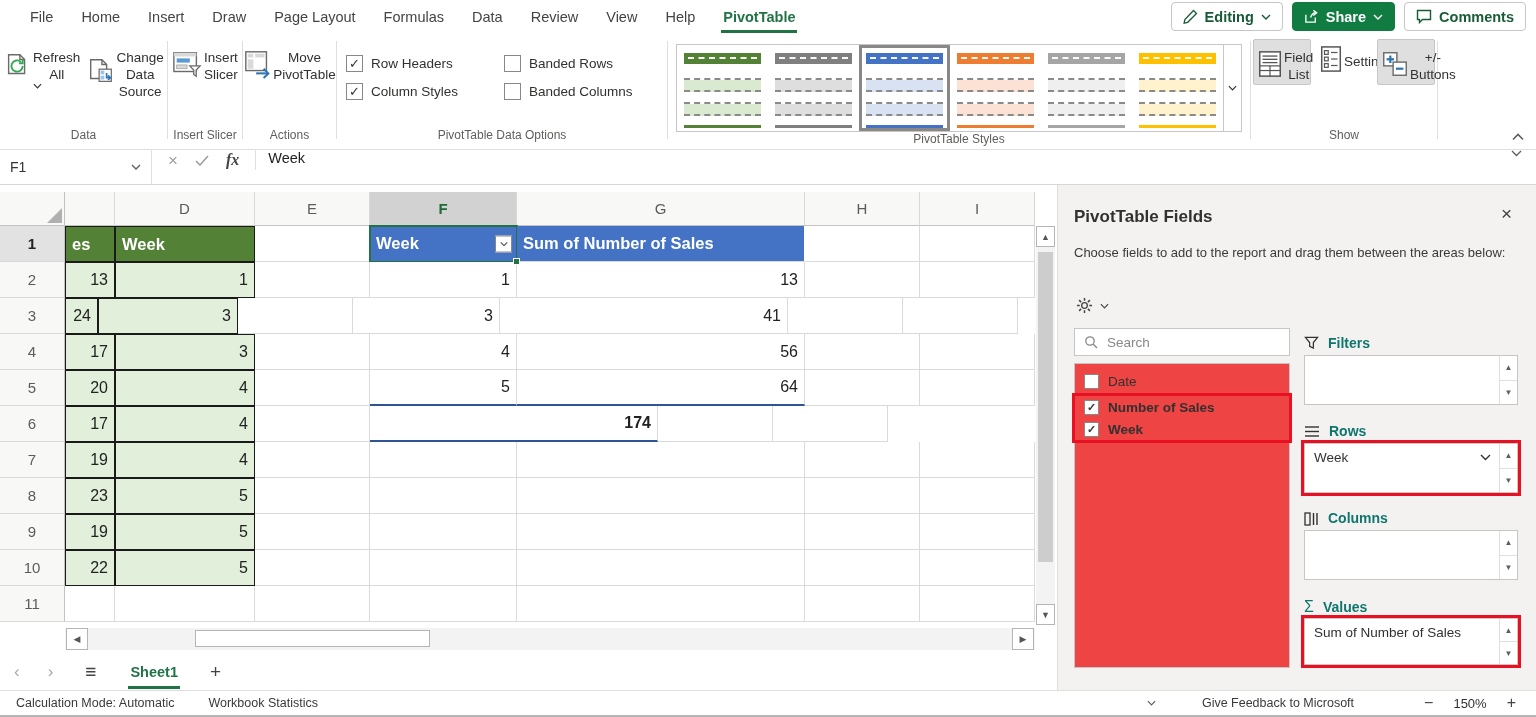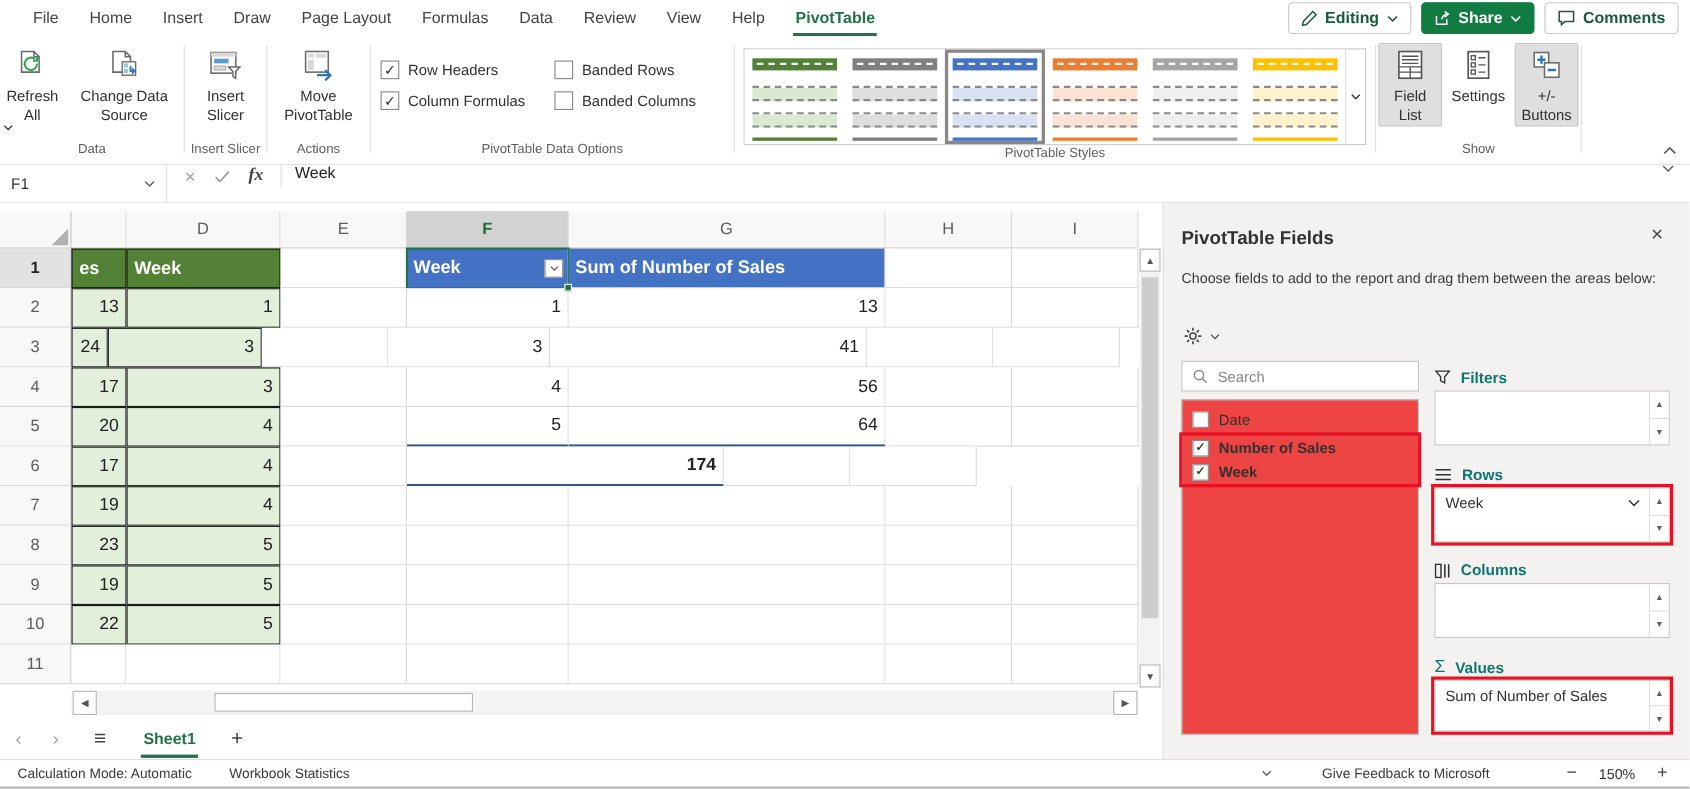--- a/index.html
+++ b/index.html
@@ -16,21 +16,21 @@
 .tr-btn{display:flex;align-items:center;gap:7px;height:29px;padding:0 11px;border-radius:4px;font-size:14.5px;font-weight:700;border:1px solid #c8c6c4;background:#fff;color:#185c37;}
 .tr-btn.solid{background:#107c41;color:#fff;border-color:#107c41;}
 .tr-btn svg{display:block;}
 
 
 .ribbon{position:absolute;top:33px;left:0;right:0;height:117px;background:#fff;border-bottom:1px solid #e1dfdd;display:flex;}
 .rgroup{position:relative;height:100%;display:flex;flex-direction:column;}
 .gcontent{flex:1;display:flex;align-items:flex-start;justify-content:center;padding-top:6px;}
 .glabel{height:21px;font-size:12px;color:#605e5c;text-align:center;}
 .gdivider{width:1px;background:#e1dfdd;margin:8px 0 10px;}
-.bigbtn{display:flex;flex-direction:column;align-items:center;font-size:13.5px;color:#323130;padding:5px 3px 2px;border-radius:2px;line-height:17px;}
+.bigbtn{display:flex;align-items:center;font-size:13.5px;color:#323130;padding:5px 3px 2px;border-radius:2px;line-height:17px;}
 .bigbtn .blabel{text-align:center;margin-top:5px;}
 .bigbtn.pressed{background:#dfdfdf;border:1px solid #c8c6c4;padding:4px 2px 1px;}
 .g-data{width:167px;} .g-slicer{width:74px;} .g-actions{width:93px;} .g-styleopts{width:330px;} .g-styles{width:582px;} .g-show{width:186px;}
 .opt-grid{display:grid;grid-template-rows:28px 28px;grid-auto-flow:column;grid-auto-columns:158px 172px;padding:10px 0 0 18px;}
 .opt-row{display:flex;align-items:center;gap:8px;font-size:13.5px;color:#323130;}
 .cb{width:17px;height:17px;border:1px solid #8a8886;background:#fff;font-size:13px;line-height:15px;text-align:center;color:#323130;}
 .gallery-wrap{display:flex;margin-top:5px;}
 .gallery{display:flex;border:1px solid #c8c6c4;background:#fff;}
 .thumb{width:91px;height:86px;padding:8px 7px 6px;background:#fff;}
 .thumb.selected{border:3px solid #8a8886;padding:5px 4px 3px;}
@@ -254,21 +254,21 @@
       <div class="gdivider"></div>
       <div class="rgroup g-styleopts">
         <div class="gcontent">
           <div class="opt-grid">
             <div class="opt-row">
               <span class="cb">✓</span>
               <span>Row Headers</span>
             </div>
             <div class="opt-row">
               <span class="cb">✓</span>
-              <span>Column Formulas</span>
+              <span>Column Styles</span>
             </div>
             <div class="opt-row">
               <span class="cb"></span>
               <span>Banded Rows</span>
             </div>
             <div class="opt-row">
               <span class="cb"></span>
               <span>Banded Columns</span>
             </div>
           </div>

